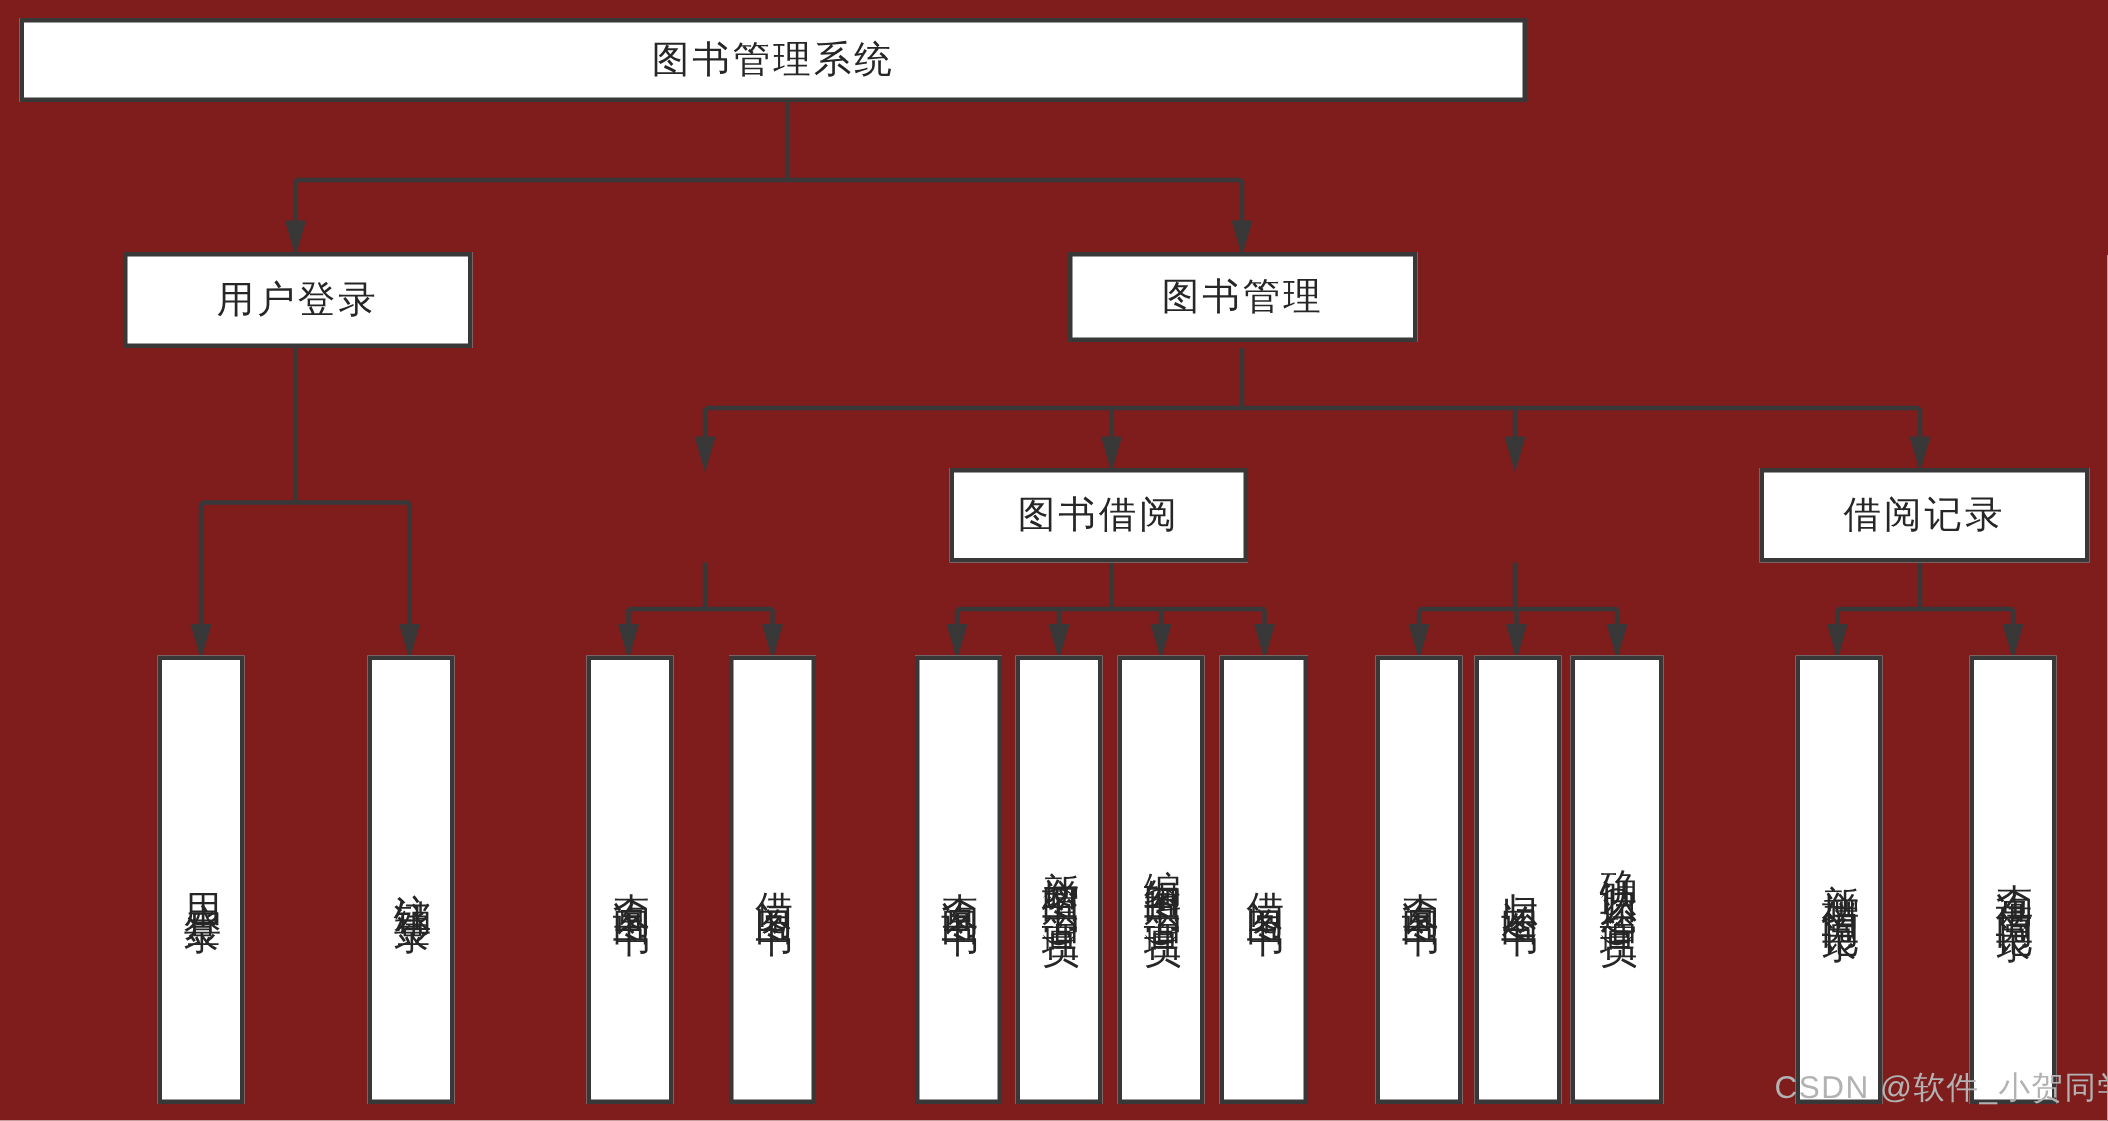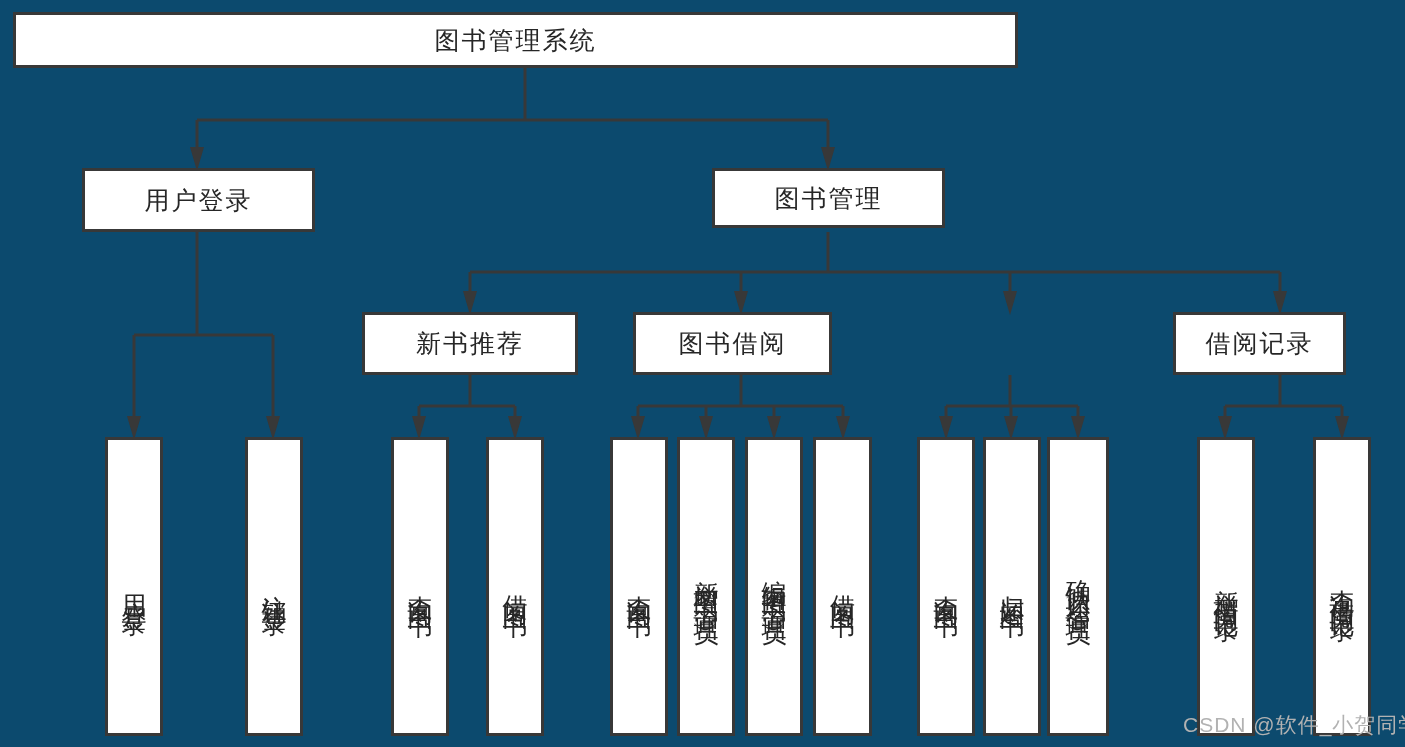--- a/index.html
+++ b/index.html
@@ -1,17 +1,17 @@
 <!DOCTYPE html>
 <html><head>
 <meta charset="utf-8">
 <style>
   html,body{margin:0;padding:0;background:#ffffff;}
   .canvas{
-    position:relative;width:1405px;height:747px;background:#0c4a6e;
+    position:relative;width:1405px;height:747px;background:#7f1d1d;
     font-family:"Liberation Sans","DejaVu Sans",sans-serif;overflow:hidden;
   }
   .wires{position:absolute;left:0;top:0;width:1405px;height:747px;}
   .wires path{stroke:#383838;stroke-width:3;fill:none;}
   .wires line{stroke:#383838;stroke-width:3;}
   .wires polygon{fill:#383838;stroke:none;}
   .node{
     position:absolute;box-sizing:border-box;border:3px solid #383838;background:#ffffff;
     display:flex;align-items:center;justify-content:center;color:#262626;z-index:1;
   }
@@ -89,27 +89,24 @@
     <span class="lbl">图书管理系统</span>
   </div>
 
   <div class="node" style="left:82px;top:168px;width:233px;height:64px">
     <span class="lbl">用户登录</span>
   </div>
   <div class="node" style="left:712px;top:168px;width:233px;height:60px">
     <span class="lbl">图书管理</span>
   </div>
 
-  <div class="node" style="left:362px;top:312px;width:216px;height:63px">
-    <span class="lbl">新书推荐</span>
-  </div>
   <div class="node" style="left:633px;top:312px;width:199px;height:63px">
     <span class="lbl">图书借阅</span>
   </div>
-  <div class="node" style="left:1173px;top:312px;width:173px;height:63px">
+  <div class="node" style="left:1173px;top:312px;width:220px;height:63px">
     <span class="lbl">借阅记录</span>
   </div>
 
   <div class="node v" style="left:105px;top:437px;width:58px;height:299px">
     <span class="lbl">用户登录</span>
   </div>
   <div class="node v" style="left:245px;top:437px;width:58px;height:299px">
     <span class="lbl">注销登录</span>
   </div>
 

